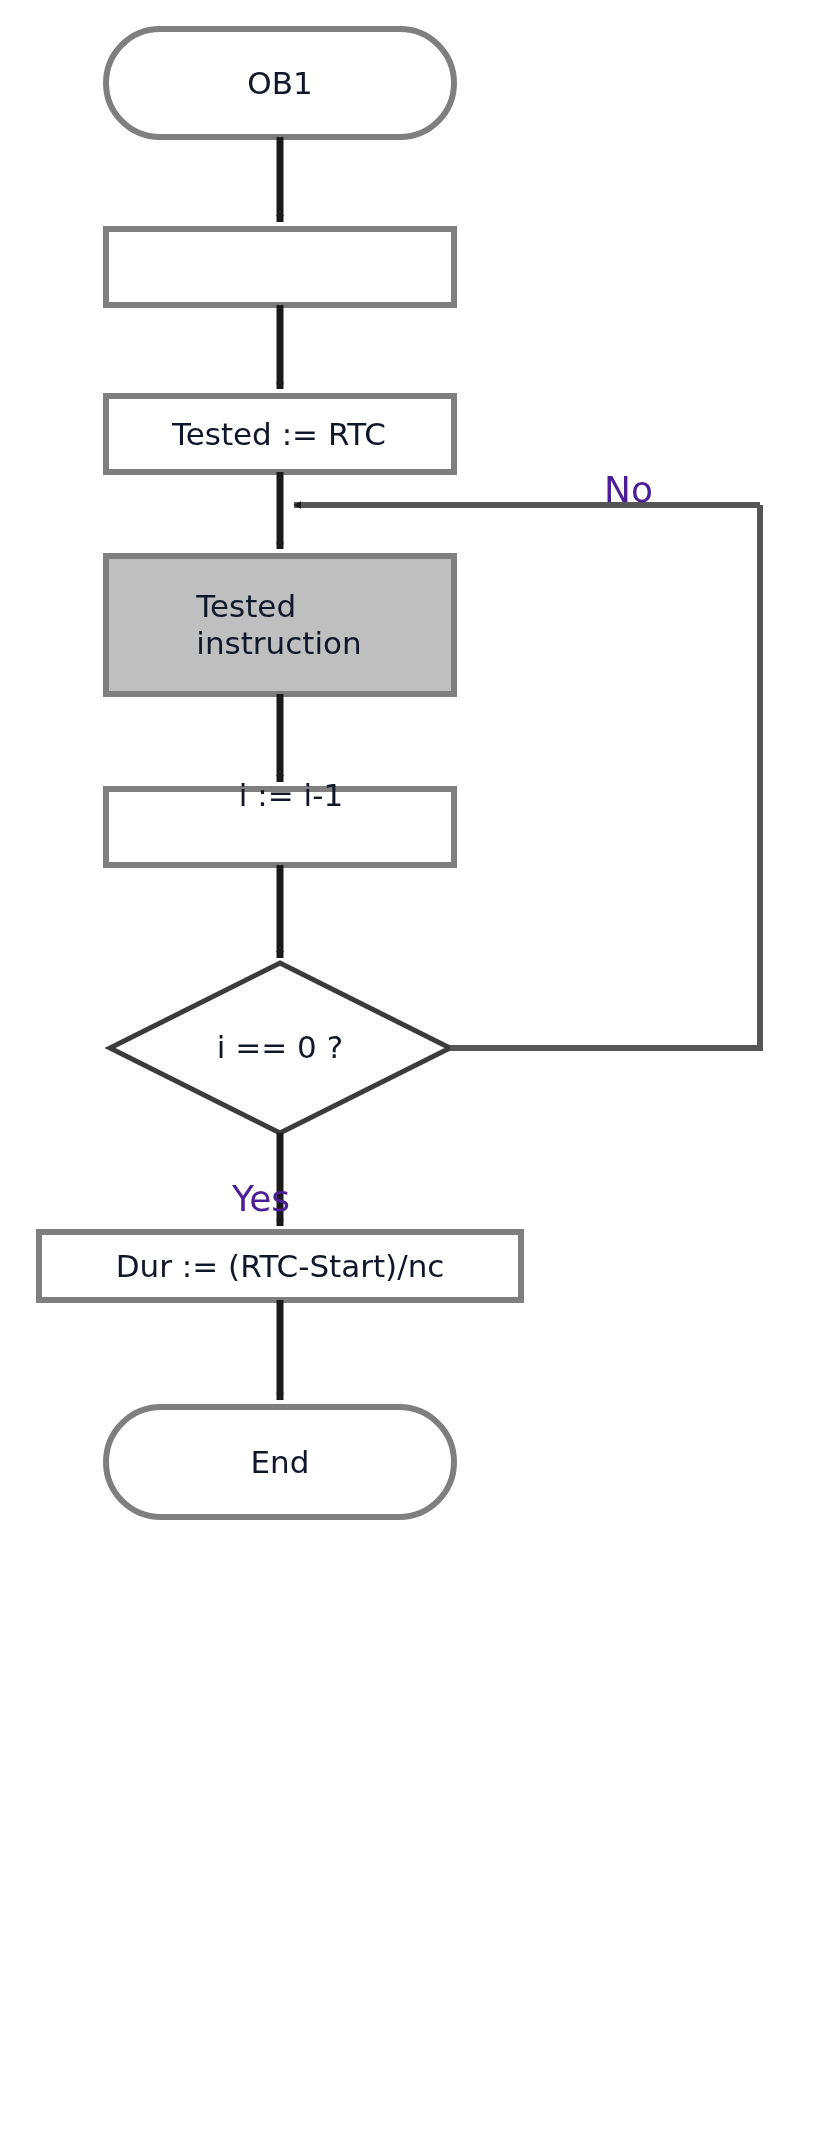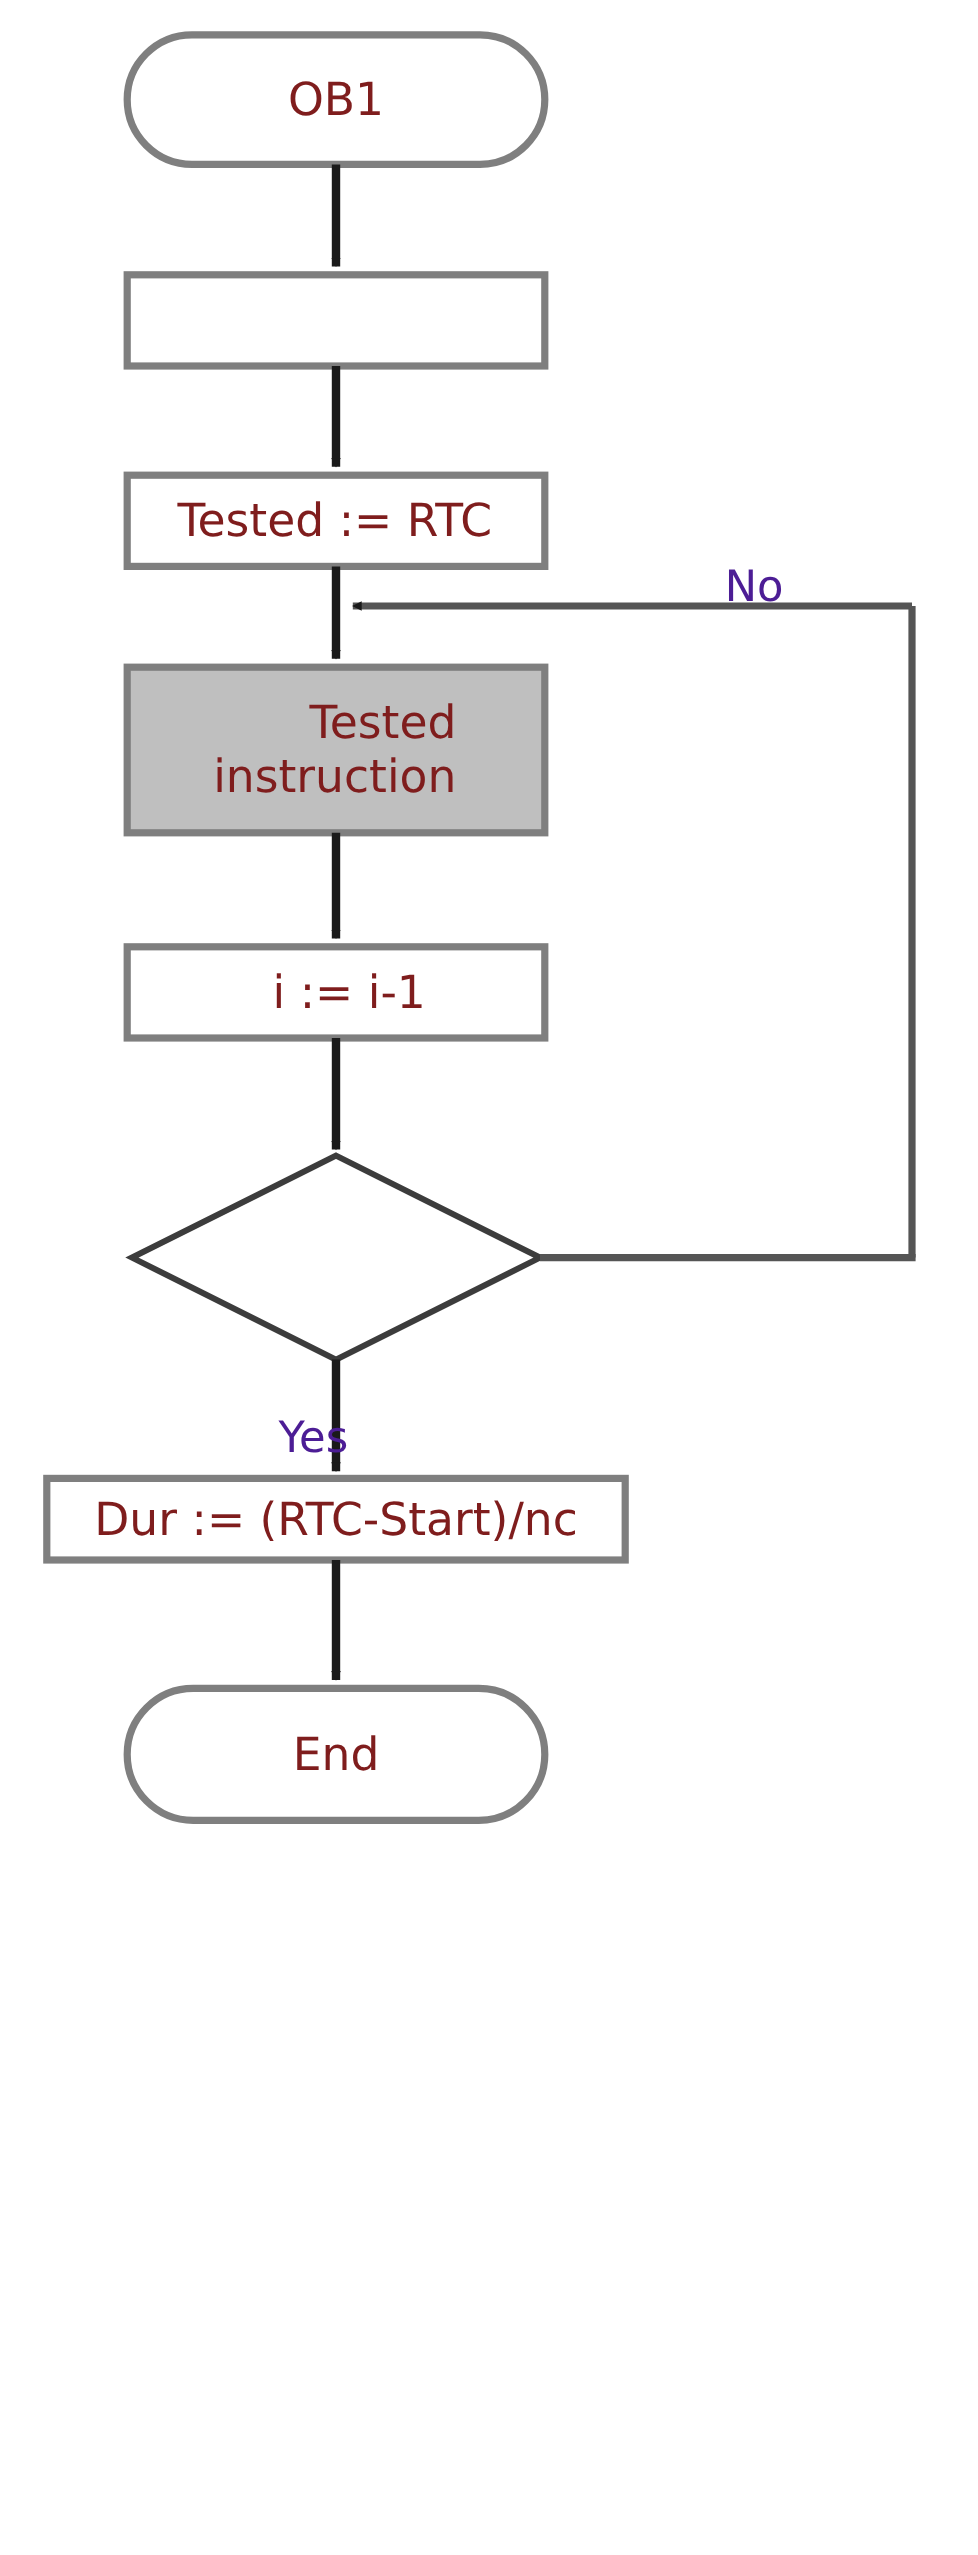--- a/index.html
+++ b/index.html
@@ -23,42 +23,42 @@
     left: 0;
     top: 0;
     width: 815px;
     height: 2129px;
   }
   .node-text {
     position: absolute;
     display: flex;
     align-items: center;
     justify-content: center;
-    text-align: right;
-    color: #7f1d1d;
+    text-align: left;
+    color: #0f172a;
     font-family: "DejaVu Sans", sans-serif;
-    font-size: 38px;
+    font-size: 31px;
     line-height: 1.18;
     white-space: pre-line;
     pointer-events: none;
   }
   .edge-label {
     position: absolute;
     color: #4c1d95;
     font-family: "DejaVu Sans", sans-serif;
     font-size: 36px;
     line-height: 1;
     white-space: nowrap;
   }
   
   #label-ob1        { left: 105px; top:  28px; width: 350px; height: 110px; }
   #label-init-i     { left: 103px; top: 228px; width: 352px; height:  78px; }
   #label-start-rtc  { left: 103px; top: 395px; width: 352px; height:  78px; }
   #label-tested     { left: 103px; top: 555px; width: 352px; height: 140px; }
-  #label-dec-i      { left: 103px; top: 788px; width: 352px; height:  78px; padding-left: 12px; }
+  #label-dec-i      { left: 103px; top: 756px; width: 352px; height:  78px; padding-left: 12px; }
   #label-cond       { left: 120px; top: 960px; width: 320px; height: 175px; }
   #label-dur        { left:  38px; top:1231px; width: 484px; height:  70px; }
   #label-end        { left: 105px; top:1406px; width: 350px; height: 112px; }
 
   #label-no  { left: 604px; top: 472px; }
   #label-yes { left: 232px; top: 1181px; }
 </style>
 </head>
 <body>
 
@@ -114,20 +114,21 @@
   <div class="node-text" id="label-ob1">OB1</div>
 
 
   <div class="node-text" id="label-start-rtc">Tested := RTC</div>
 
   <div class="node-text" id="label-tested">Tested
 instruction</div>
 
   <div class="node-text" id="label-dec-i">i := i-1</div>
 
+  <div class="node-text" id="label-cond">i == 0 ?</div>
 
   <div class="node-text" id="label-end">End</div>
 
   <div class="node-text" id="label-dur">Dur := (RTC-Start)/nc</div>
 
   <div class="edge-label" id="label-no">No</div>
 
   <div class="edge-label" id="label-yes">Yes</div>
 
 </div>

